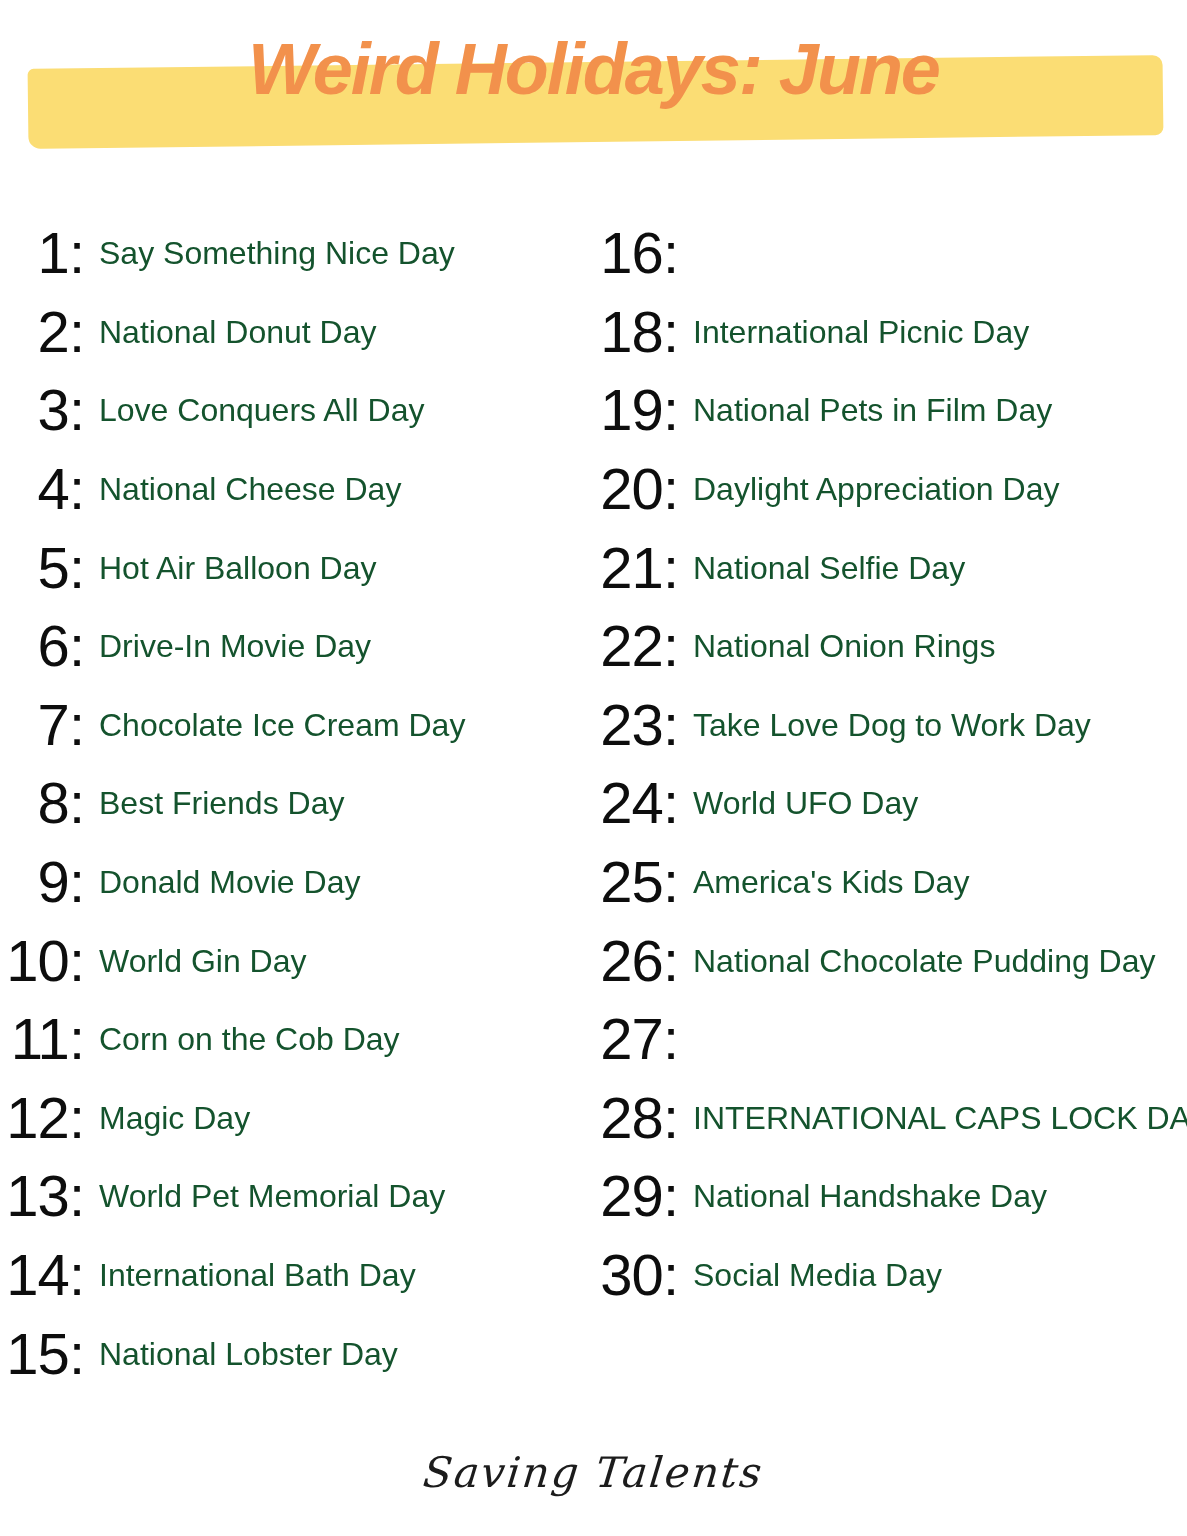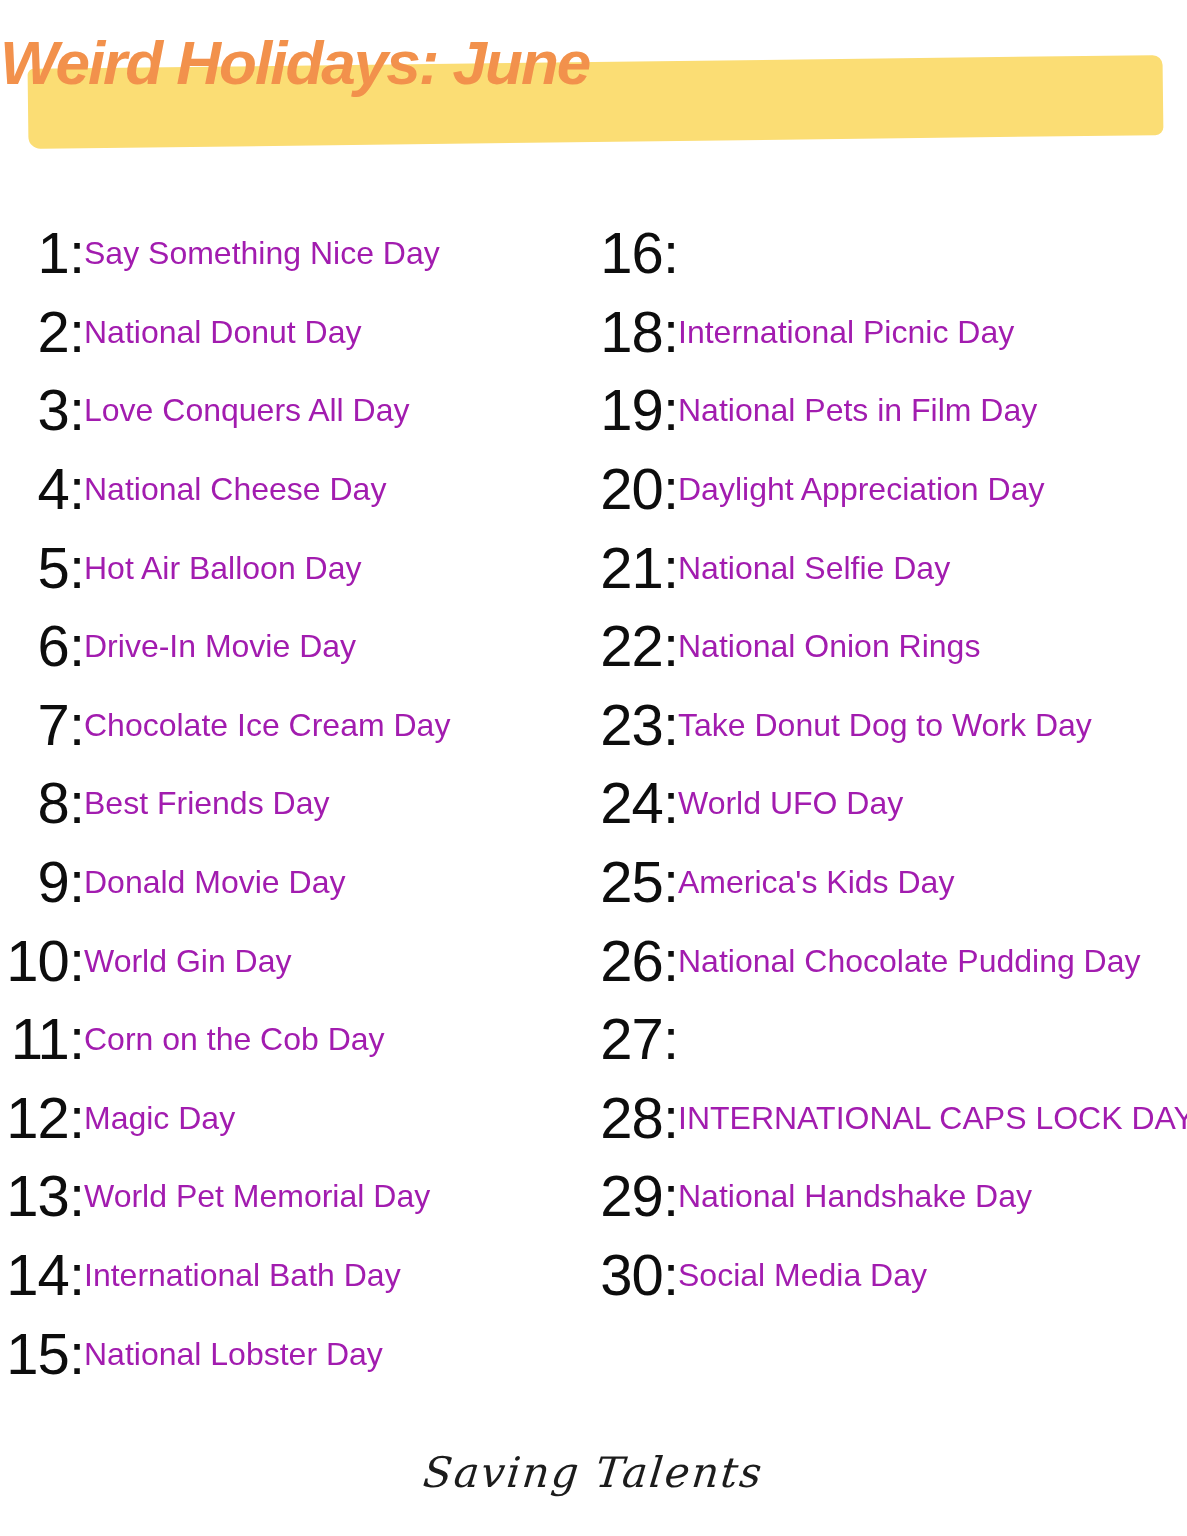--- a/index.html
+++ b/index.html
@@ -24,24 +24,25 @@
     height: 80px;
     background: #FBDD74;
     transform: rotate(-0.7deg);
     border-radius: 6px 10px 8px 12px;
   }
   .title {
     position: absolute;
     top: 24px;
     left: 0;
     width: 100%;
+    text-align: center;
     font-family: "Liberation Sans", sans-serif;
     font-style: italic;
     font-weight: 700;
-    font-size: 62px;
+    font-size: 72px;
     line-height: 1.25;
     letter-spacing: -2px;
     color: #F2914C;
     white-space: nowrap;
   }
   
   .columns {
     position: absolute;
     top: 214px;
     left: 0;
@@ -63,22 +64,23 @@
     text-align: right;
     font-size: 58px;
     font-weight: 400;
     color: #0d0d0d;
     letter-spacing: -1px;
     line-height: 1;
     white-space: nowrap;
   }
   .num::after { content: ":"; }
   .label {
+    margin-left: 15px;
     font-size: 32px;
-    color: #a21caf;
+    color: #14532d;
     white-space: nowrap;
     line-height: 1;
   }
   
   .footer {
     position: absolute;
     top: 1448px;
     left: 0;
     width: 100%;
     text-align: center;
@@ -182,21 +184,21 @@
       <div class="row">
           <span class="num">21</span>
           <span class="label">National Selfie Day</span>
         </div>
       <div class="row">
           <span class="num">22</span>
           <span class="label">National Onion Rings</span>
         </div>
       <div class="row">
           <span class="num">23</span>
-          <span class="label">Take Donut Dog to Work Day</span>
+          <span class="label">Take Love Dog to Work Day</span>
         </div>
       <div class="row">
           <span class="num">24</span>
           <span class="label">World UFO Day</span>
         </div>
       <div class="row">
           <span class="num">25</span>
           <span class="label">America's Kids Day</span>
         </div>
       <div class="row">

